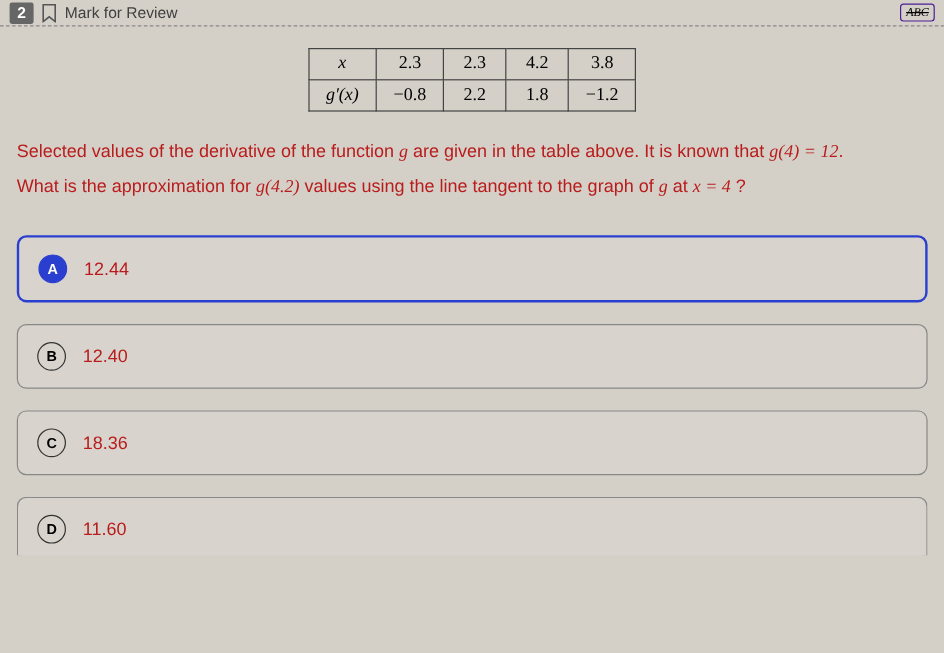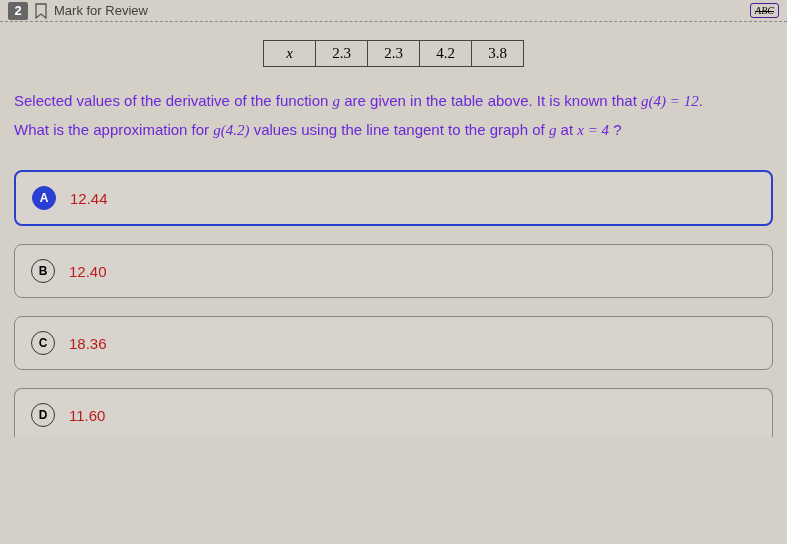--- a/index.html
+++ b/index.html
@@ -64,21 +64,21 @@
       text-align: center;
       font-size: 15px;
       min-width: 52px;
     }
     .data-table .hdr {
       font-style: italic;
     }
     .question-text {
       font-size: 15px;
       line-height: 1.9;
-      color: #6d28d9;
+      color: #b91c1c;
       margin-bottom: 26px;
       font-family: Arial, sans-serif;
     }
     .question-text .math { font-family: 'Times New Roman', serif; font-style: italic; }
     .options {
       display: flex;
       flex-direction: column;
       gap: 18px;
     }
     .option {
@@ -143,20 +143,27 @@
 
   <table class="data-table">
     <tbody>
         <tr>
       <td class="hdr">x</td>
       <td>2.3</td>
       <td>2.3</td>
       <td>4.2</td>
       <td>3.8</td>
     </tr>
+    <tr>
+      <td class="hdr">g′(x)</td>
+      <td>−0.8</td>
+      <td>2.2</td>
+      <td>1.8</td>
+      <td>−1.2</td>
+    </tr>
   </tbody>
     </table>
 
   <div class="question-text">
     <span>Selected values of the derivative of the function </span><span class="math">g</span><span> are given in the table above. It is known that </span><span class="math">g(4) = 12</span><span>.</span>
     <br>
     <span>What is the approximation for </span><span class="math">g(4.2)</span><span> values using the line tangent to the graph of </span><span class="math">g</span><span> at </span><span class="math">x = 4</span><span> ?</span>
   </div>
 
   <div class="options">

